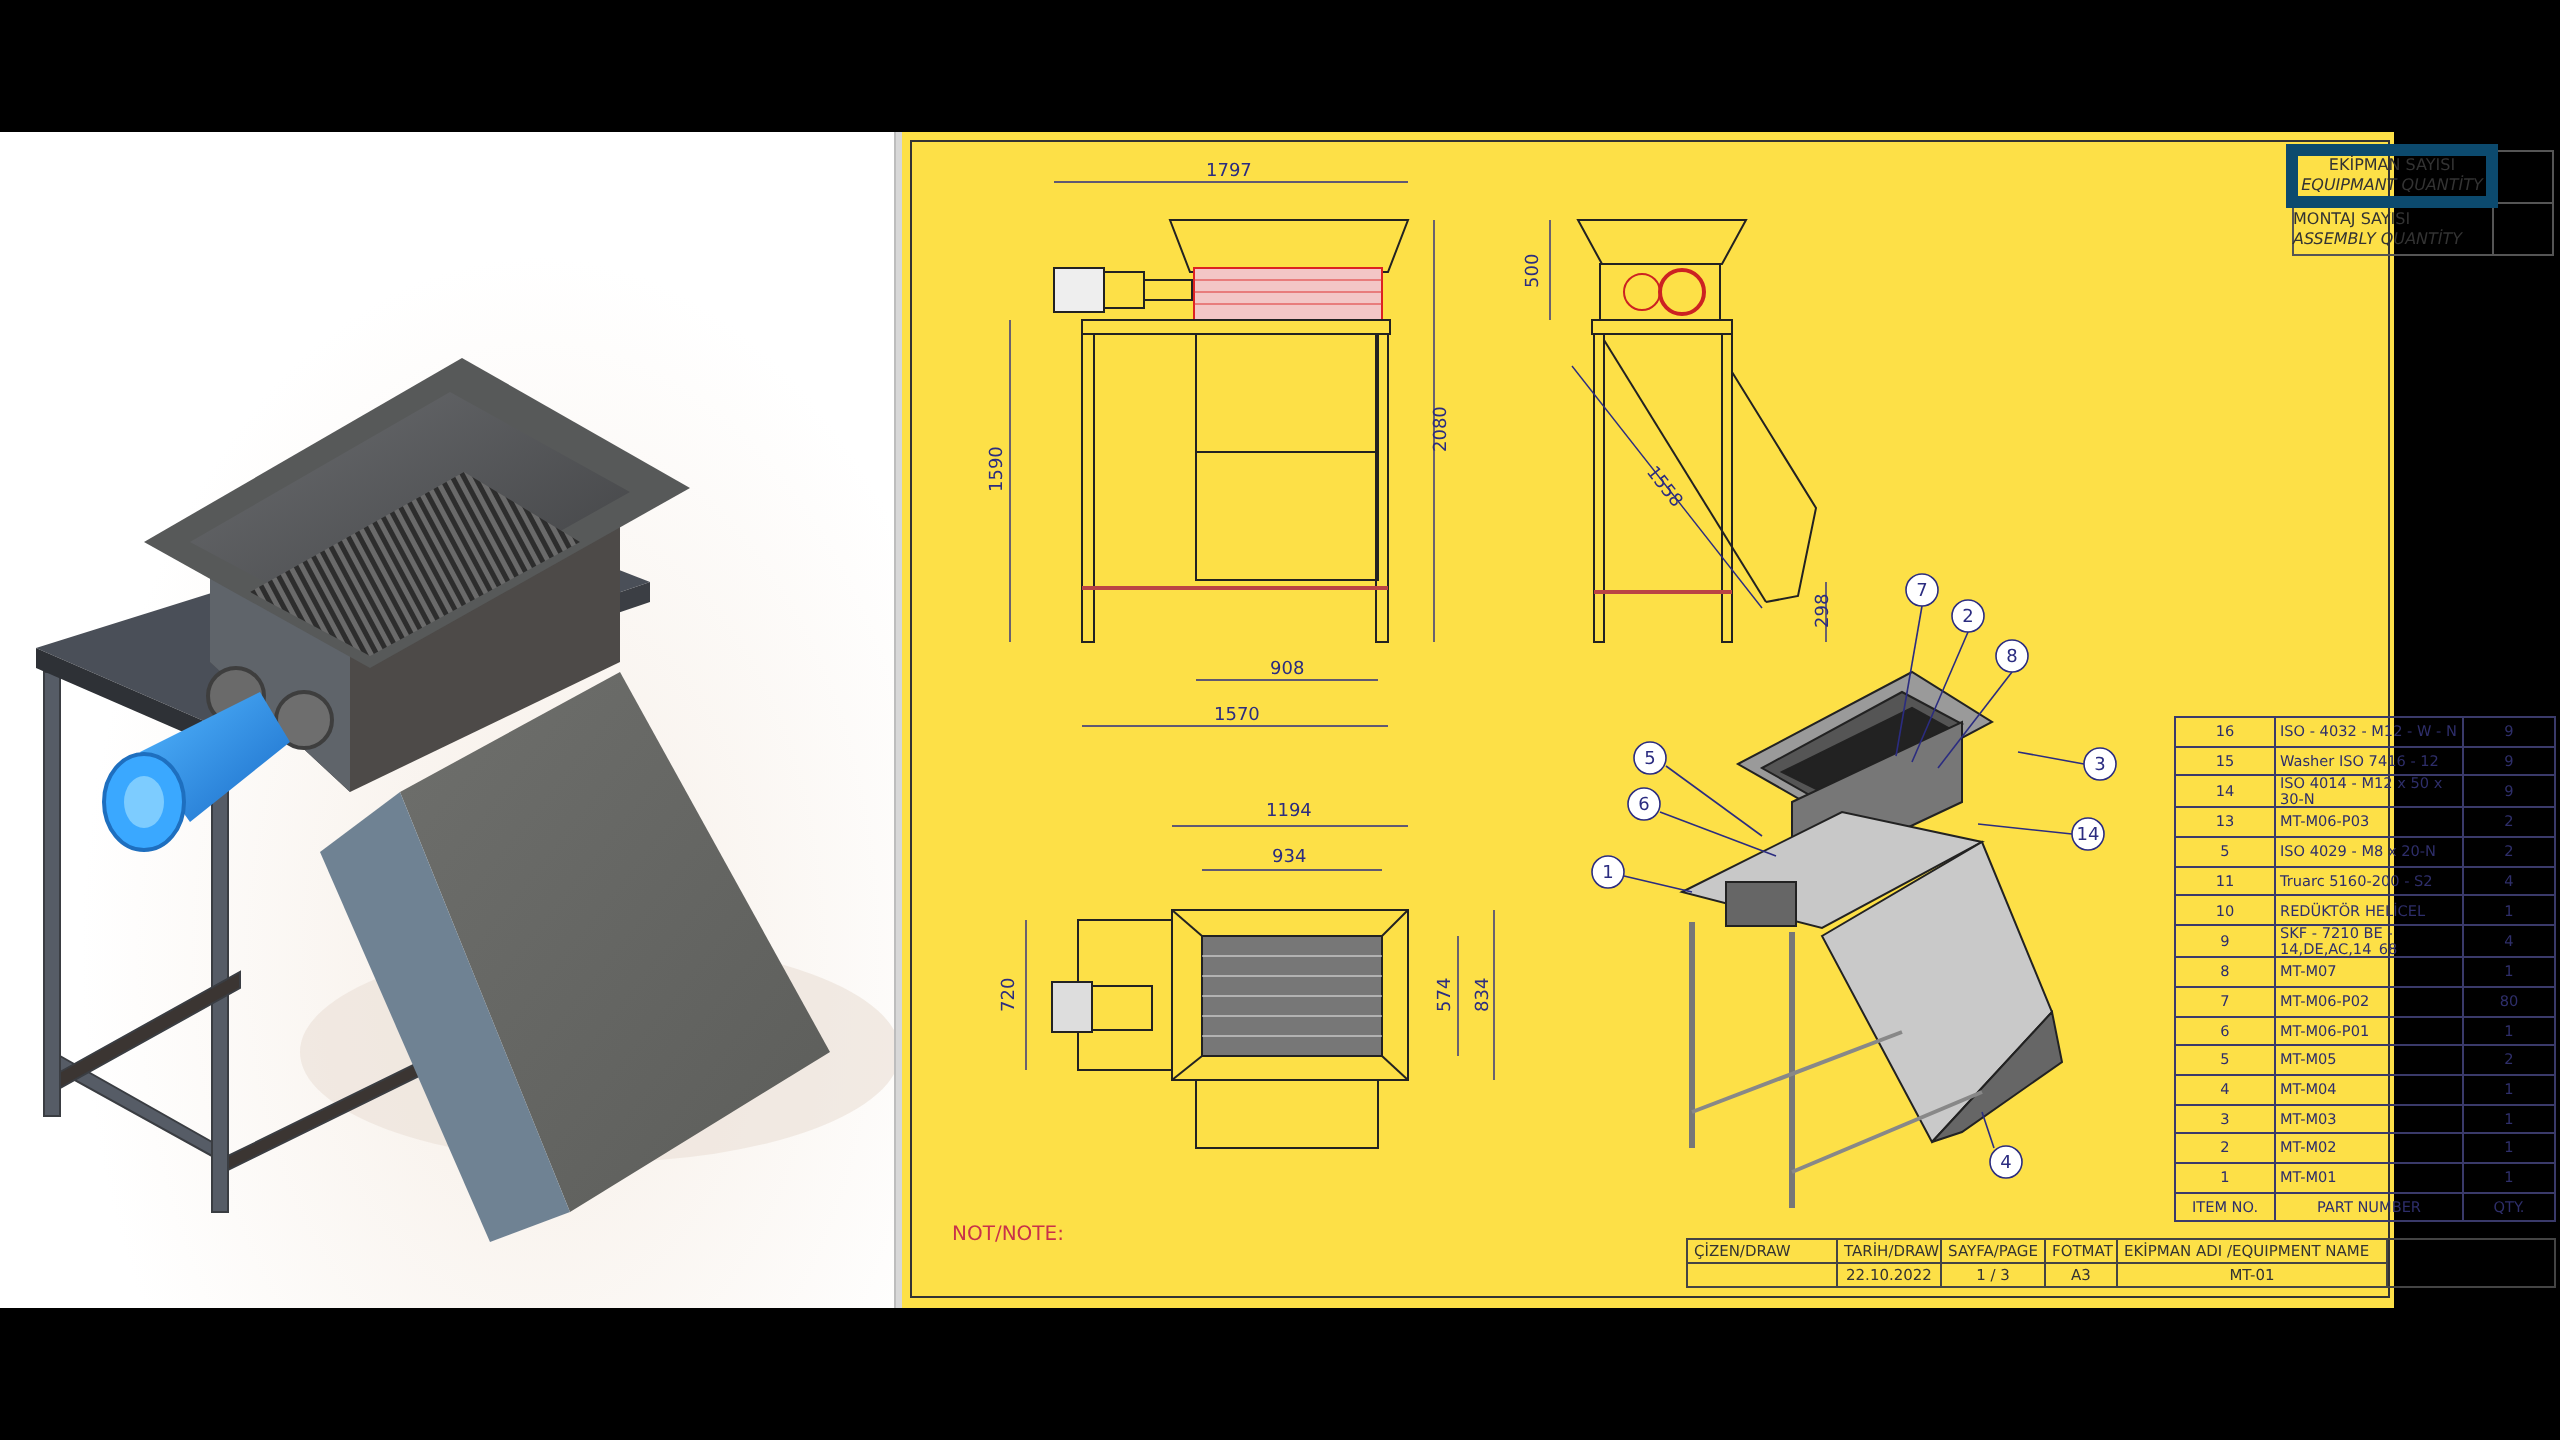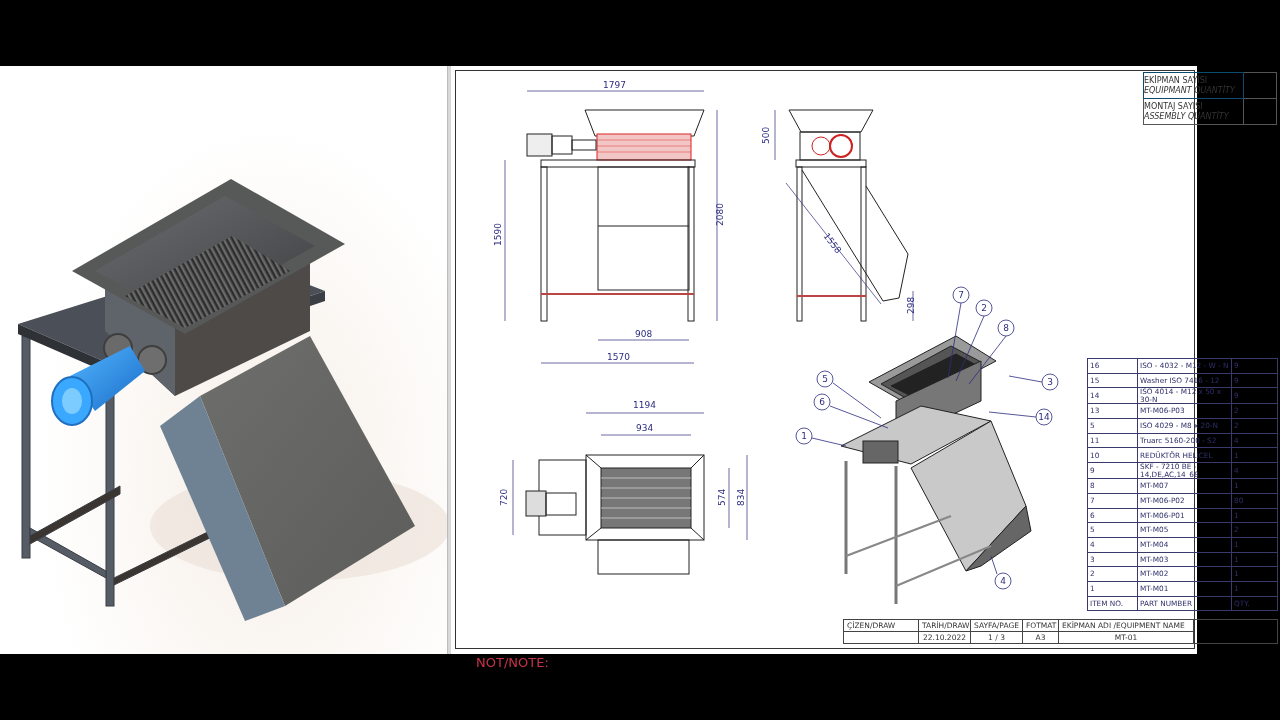--- a/index.html
+++ b/index.html
@@ -5,30 +5,30 @@
   * { box-sizing: border-box; margin: 0; padding: 0; }
   html, body { width: 1280px; height: 720px; overflow: hidden; background: #000; font-family: "DejaVu Sans", sans-serif; }
   .frame { position: absolute; left: 0; top: 0; width: 1280px; height: 720px; background: #000; }
   .render-panel {
     position: absolute; left: 0; top: 66px; width: 447px; height: 588px;
     background: radial-gradient(ellipse at 60% 70%, #f6eee6 0%, #ffffff 60%);
     overflow: hidden;
   }
   .divider { position: absolute; left: 447px; top: 66px; width: 4px; height: 588px; background: #d8d8d8; border-left: 1px solid #bdbdbd; }
   .sheet {
-    position: absolute; left: 451px; top: 66px; width: 746px; height: 588px; background: #ffffff; text-decoration: underline;
+    position: absolute; left: 451px; top: 66px; width: 746px; height: 588px; background: #fde047; text-decoration: underline;
   }
   .sheet-border { position: absolute; left: 4px; top: 4px; right: 2px; bottom: 5px; border: 1.5px solid #333; }
   svg text { font-family: "DejaVu Sans", sans-serif; }
   .dim { fill: #2b2c80; font-size: 9px; }
   table.bom { position: absolute; border-collapse: collapse; table-layout: fixed; font-size: 7.3px; color: #2e2e6a; }
   table.bom td { border: 1px solid #3a3a6a; padding: 0 2px; height: 14.7px; line-height: 7.5px; overflow: hidden; }
-  table.bom td.c { }
+  table.bom td.c { text-align: center; }
   .qtybox { position: absolute; border-collapse: collapse; font-size: 8px; color: #333; }
-  .note { position: absolute; left: 7px; top: 589px; font-size: 13px; color: #c8324a; padding-left: 18px; }
+  .note { position: absolute; left: 7px; top: 546px; font-size: 10px; color: #c8324a; padding-left: 18px; }
   .title-block { position: absolute; border-collapse: collapse; font-size: 7.5px; color: #333; table-layout: fixed; }
   .title-block td { border: 1px solid #444; height: 12px; padding: 0 3px; text-align: center; white-space: nowrap; margin-top: 19px; }
 </style>
 </head>
 <body>
 
 <div class="frame">
 
   <div class="render-panel">
     <svg width="447" height="588" viewBox="0 0 447 588">
@@ -222,21 +222,21 @@
         <text x="374" y="316">5</text>
         <text x="371" y="339">6</text>
         <text x="353" y="373">1</text>
         <text x="552" y="518">4</text>
       </g>
     </svg>
 
     <table class="qtybox" style="left:692px;top:6px;width:134px;">
       <tbody>
           <tr>
-        <td style="border:1px solid #0c4a6e;width:100px;height:26px;line-height:10px;">
+        <td style="border:6px solid #0c4a6e;width:100px;height:26px;text-align:center;line-height:10px;">
           <div>EKİPMAN SAYISI</div>
           <div style="font-style:italic">EQUIPMANT QUANTİTY</div>
         </td>
         <td style="border:1px solid #555;"></td>
       </tr>
       <tr>
         <td style="border:1px solid #555;height:26px;text-align:left;line-height:10px;">
           <div>MONTAJ SAYISI</div>
           <div style="font-style:italic">ASSEMBLY QUANTİTY</div>
         </td>

